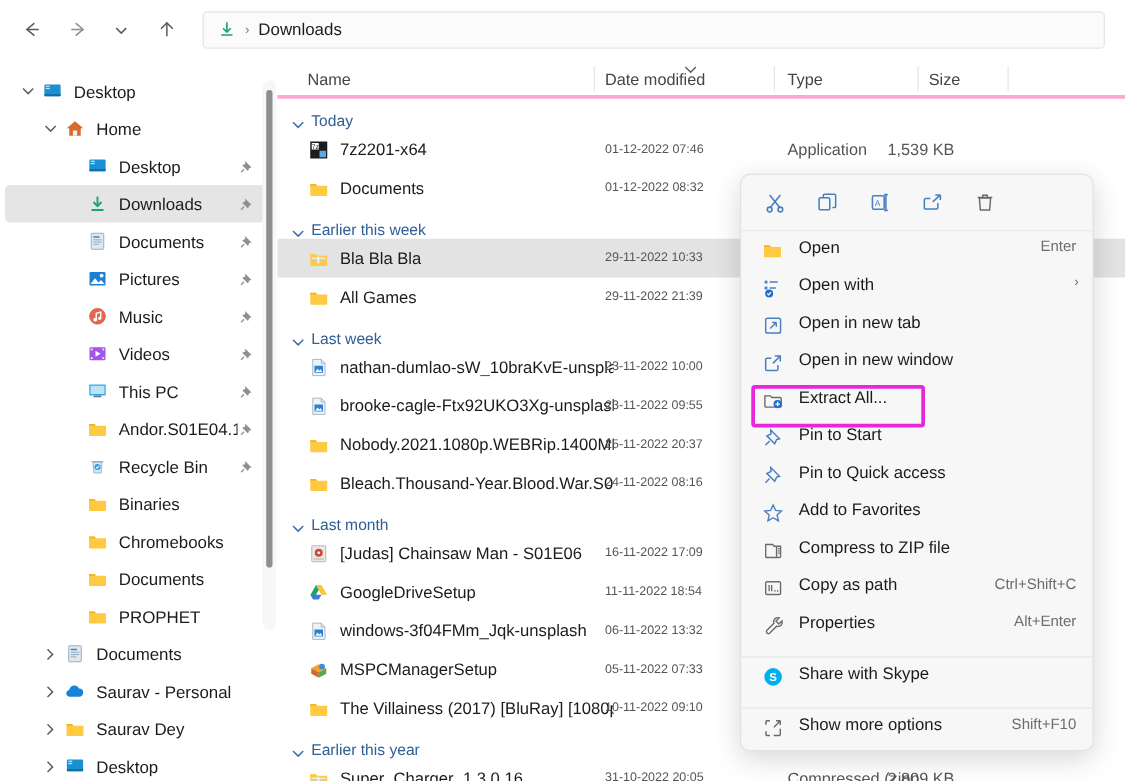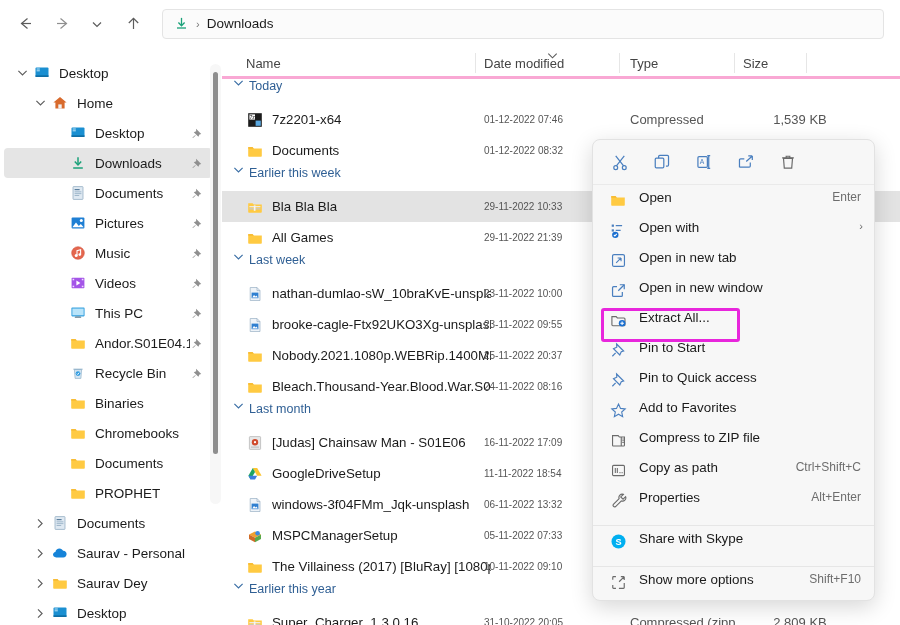--- a/index.html
+++ b/index.html
@@ -60,32 +60,32 @@
     background:#8e8e8e; border-radius:3px;
   }
 
   
   .filepane { position:absolute; left:222px; top:47px; width:678px; height:578px; background:#fff; }
   .colhead { position:relative; height:32px; border-bottom:3px solid #f9a8d4; }
   .colhead .col { position:absolute; top:0; height:32px; display:flex; align-items:center; font-size:13px; color:#444; }
   .colsep { position:absolute; top:6px; width:1px; height:20px; background:#e6e6e6; }
   .sortcaret { position:absolute; color:#5b5b5b; }
 
-  .grouphdr { height:25px; display:flex; align-items:flex-start; padding-left:8px; }
+  .grouphdr { height:25px; display:flex; align-items:flex-end; padding-left:8px; }
   .grouphdr .gchev { width:16px; display:flex; align-items:center; justify-content:center; color:#3a6ea5; }
   .grouphdr .glabel { font-size:12.5px; color:#2f5f94; margin-left:3px; }
 
   .row { position:relative; height:31px; display:flex; align-items:center; }
   .row.selected { background:#e3e3e3; }
   .row .rname { position:absolute; left:24px; display:flex; align-items:center; gap:9px; max-width:245px; }
   .row .ficon { width:17px; min-width:17px; height:17px; display:flex; align-items:center; justify-content:center; }
   .row .ftext { font-size:13.3px; color:#1b1b1b; white-space:nowrap; overflow:hidden; text-overflow:clip; }
   .row .rdate { position:absolute; left:262px; font-size:10px; color:#555; white-space:nowrap; }
   .row .rtype { position:absolute; left:408px; font-size:13px; color:#555; white-space:nowrap; }
-  .row .rsize { position:absolute; left:541px; width:74px; text-align:center; font-size:13px; color:#555; white-space:nowrap; }
+  .row .rsize { position:absolute; left:488px; width:74px; text-align:left; font-size:13px; color:#555; white-space:nowrap; }
 
   
   .ctxmenu {
     position:absolute; left:592px; top:139px; width:283px; height:462px;
     background:#f7f7f7; border:1px solid #e2e2e2; border-radius:8px;
     box-shadow:0 6px 22px rgba(0,0,0,0.16);
     overflow:hidden;
   }
   .ctx-toolbar { height:45px; display:flex; align-items:center; padding-left:8px; gap:4px; border-bottom:1px solid #eaeaea;}
   .ctx-tool { width:38px; height:34px; display:flex; align-items:center; justify-content:center; border-radius:4px; color:#4a7fbf; }
@@ -471,21 +471,21 @@
               <svg width="16" height="16" viewBox="0 0 16 16">
                 <rect x="1.2" y="1.2" width="13.6" height="13.6" fill="#1c1c1c"></rect>
                 <rect x="2.4" y="2.4" width="5.6" height="5.2" fill="#ffffff"></rect>
                 <text x="5.2" y="6.9" font-size="5.3" text-anchor="middle" fill="#1c1c1c" font-family="sans-serif">7z</text>
                 <rect x="8.6" y="8.6" width="5.2" height="5.2" fill="#5aa8e0"></rect>
               </svg>
             </span>
             <span class="ftext">7z2201-x64</span>
           </span>
           <span class="rdate">01-12-2022 07:46</span>
-          <span class="rtype">Compressed</span>
+          <span class="rtype">Application</span>
           <span class="rsize">1,539 KB</span>
         </div>
         <div class="row">
           <span class="rname">
             <span class="ficon">
               <svg width="16" height="16" viewBox="0 0 16 16">
                 <path d="M1.2 4.2h4.4l1.2 1.3h8V13a.8.8 0 0 1-.8.8H2a.8.8 0 0 1-.8-.8z" fill="#ffca42"></path>
                 <path d="M1.2 4.2h4.4l1.2 1.3H1.2z" fill="#f5b325"></path>
               </svg>
             </span>

